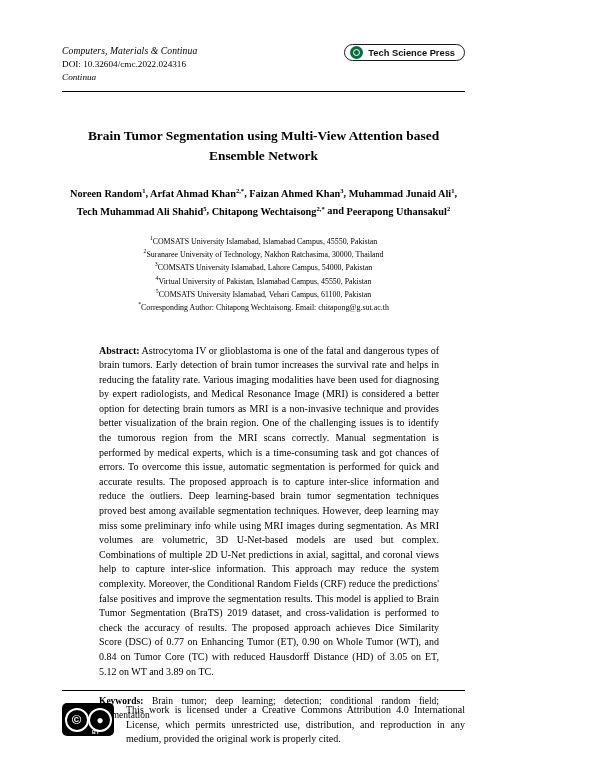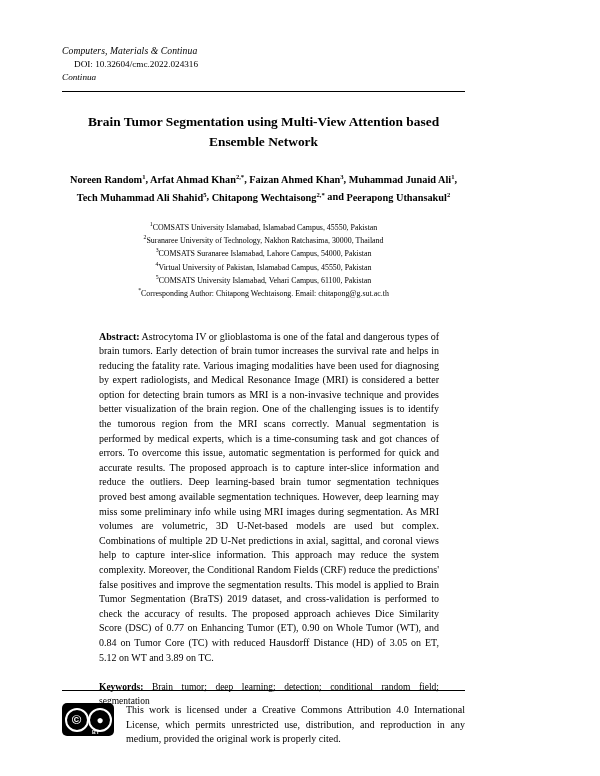--- a/index.html
+++ b/index.html
@@ -33,21 +33,20 @@
     font-size: 9.2px;
     line-height: 1.45;
   }
   .journal-name {
     font-style: italic;
     font-size: 9.6px;
     letter-spacing: .1px;
   }
   .doi {
     font-size: 9.2px;
-    margin-left: 12px;
   }
   .article-type {
     font-style: italic;
     font-size: 9.2px;
   }
   .tsp-logo {
     display: flex;
     align-items: center;
     border: 1.1px solid #1a1a1a;
     border-radius: 13px;
@@ -83,21 +82,21 @@
     color: #111;
   }
   .header-rule {
     border: 0;
     border-top: 0.8px solid #000;
     margin: 6px 0 0 0;
   }
 
   
   .title {
-    margin-top: 20px;
+    margin-top: 34px;
     text-align: center;
     font-size: 13.4px;
     font-weight: bold;
     line-height: 1.5;
     padding: 0 10px;
   }
 
   
   .authors {
     margin-top: 20px;
@@ -208,41 +207,45 @@
 </head>
 <body>
 
 <div class="page">
 
   <div class="header">
     <div class="header-left">
       <div class="journal-name">Computers, Materials &amp; Continua</div>
       <div class="doi">DOI: 10.32604/cmc.2022.024316</div>
       <div class="article-type">Continua</div>
+    </div>
+    <div class="tsp-logo">
+      <span class="tsp-mark"></span>
+      <span class="tsp-text">Tech Science Press</span>
     </div>
   </div>
   <hr class="header-rule">
 
   <div class="title">Brain Tumor Segmentation using Multi-View Attention based Ensemble Network</div>
 
   <div class="authors">
     <span><span>Noreen Random</span><sup>1</sup></span>,
     <span><span>Arfat Ahmad Khan</span><sup>2,*</sup></span>,
     <span><span>Faizan Ahmed Khan</span><sup>3</sup></span>,
     <span><span>Muhammad Junaid Ali</span><sup>1</sup></span>,<br>
     <span><span>Tech Muhammad Ali Shahid</span><sup>5</sup></span>,
     <span><span>Chitapong Wechtaisong</span><sup>2,*</sup></span>
     and
     <span><span>Peerapong Uthansakul</span><sup>2</sup></span>
   </div>
 
   <div class="affiliations">
     <div class="aff-line"><sup>1</sup><span>COMSATS University Islamabad, Islamabad Campus, 45550, Pakistan</span></div>
     <div class="aff-line"><sup>2</sup><span>Suranaree University of Technology, Nakhon Ratchasima, 30000, Thailand</span></div>
-    <div class="aff-line"><sup>3</sup><span>COMSATS Suranaree Islamabad, Lahore Campus, 54000, Pakistan</span></div>
+    <div class="aff-line"><sup>3</sup><span>COMSATS University Islamabad, Lahore Campus, 54000, Pakistan</span></div>
     <div class="aff-line"><sup>4</sup><span>Virtual University of Pakistan, Islamabad Campus, 45550, Pakistan</span></div>
     <div class="aff-line"><sup>5</sup><span>COMSATS University Islamabad, Vehari Campus, 61100, Pakistan</span></div>
     <div class="aff-line"><sup>*</sup><span>Corresponding Author: Chitapong Wechtaisong. Email: chitapong@g.sut.ac.th</span></div>
   </div>
 
   <div class="abstract">
     <span class="abstract-label">Abstract:</span>
     <span>Astrocytoma IV or glioblastoma is one of the fatal and dangerous types of brain tumors. Early detection of brain tumor increases the survival rate and helps in reducing the fatality rate. Various imaging modalities have been used for diagnosing by expert radiologists, and Medical Resonance Image (MRI) is considered a better option for detecting brain tumors as MRI is a non-invasive technique and provides better visualization of the brain region. One of the challenging issues is to identify the tumorous region from the MRI scans correctly. Manual segmentation is performed by medical experts, which is a time-consuming task and got chances of errors. To overcome this issue, automatic segmentation is performed for quick and accurate results. The proposed approach is to capture inter-slice information and reduce the outliers. Deep learning-based brain tumor segmentation techniques proved best among available segmentation techniques. However, deep learning may miss some preliminary info while using MRI images during segmentation. As MRI volumes are volumetric, 3D U-Net-based models are used but complex. Combinations of multiple 2D U-Net predictions in axial, sagittal, and coronal views help to capture inter-slice information. This approach may reduce the system complexity. Moreover, the Conditional Random Fields (CRF) reduce the predictions' false positives and improve the segmentation results. This model is applied to Brain Tumor Segmentation (BraTS) 2019 dataset, and cross-validation is performed to check the accuracy of results. The proposed approach achieves Dice Similarity Score (DSC) of 0.77 on Enhancing Tumor (ET), 0.90 on Whole Tumor (WT), and 0.84 on Tumor Core (TC) with reduced Hausdorff Distance (HD) of 3.05 on ET, 5.12 on WT and 3.89 on TC.</span>
   </div>
 

